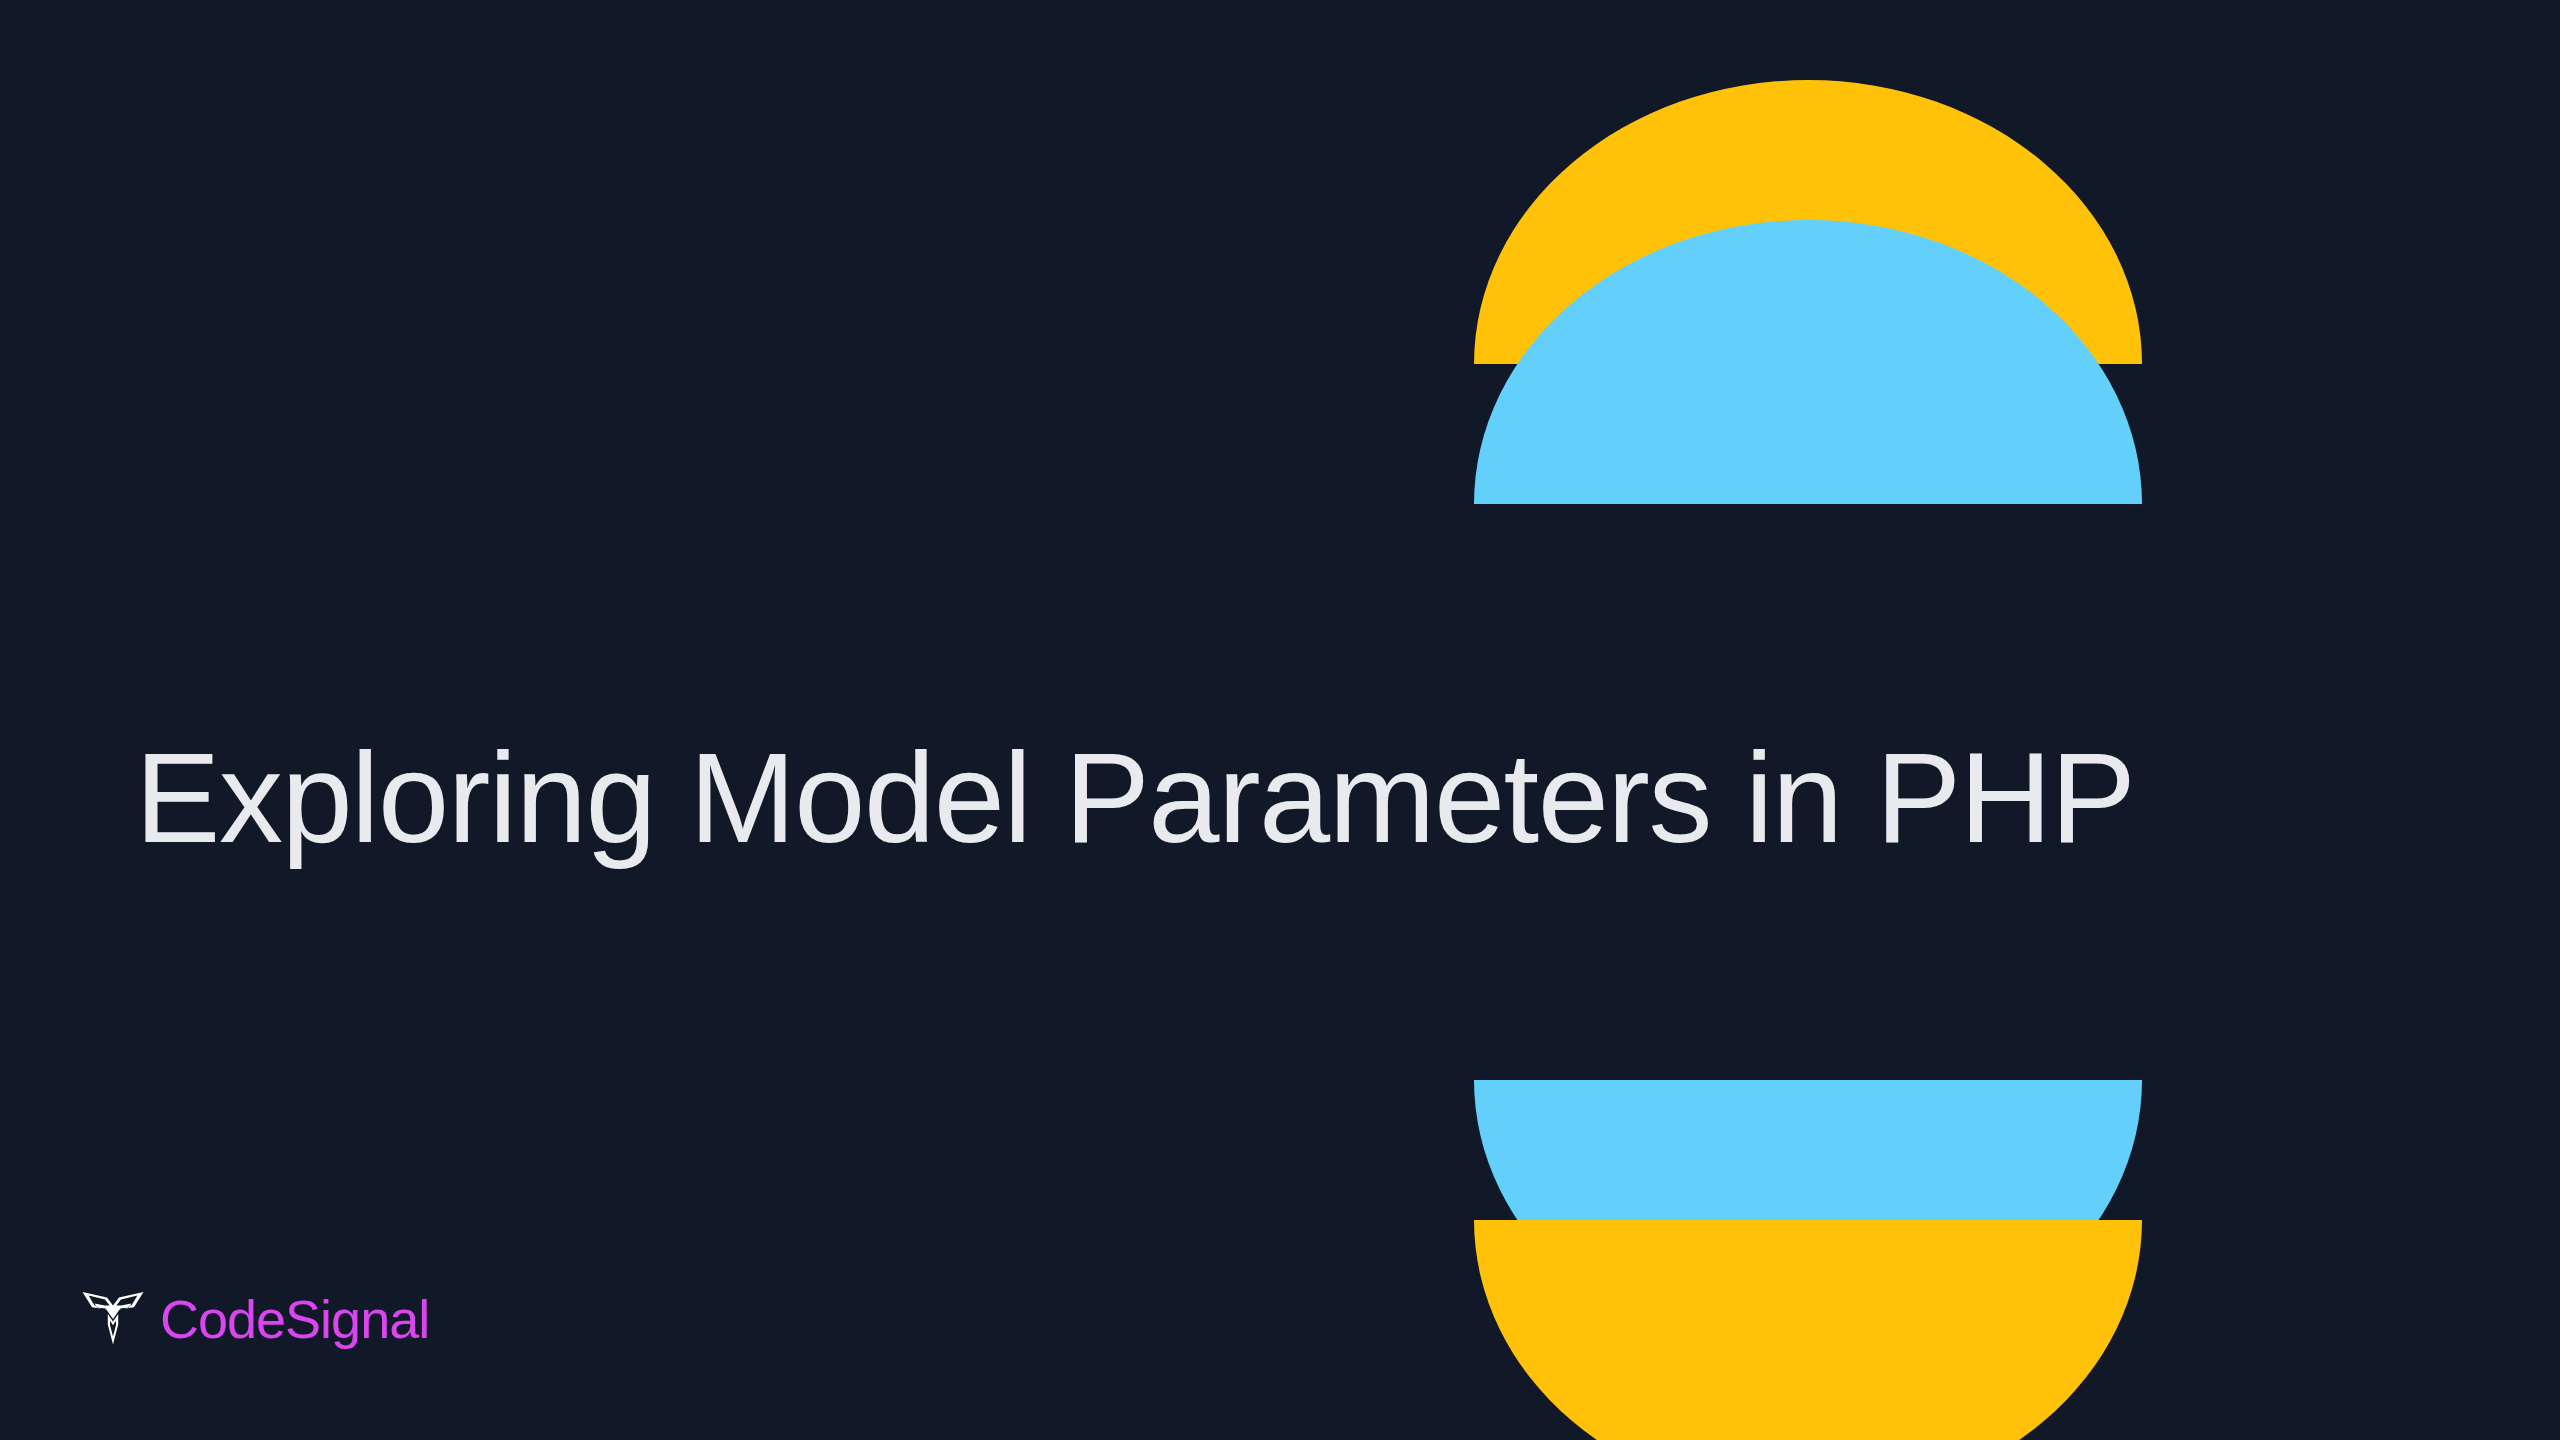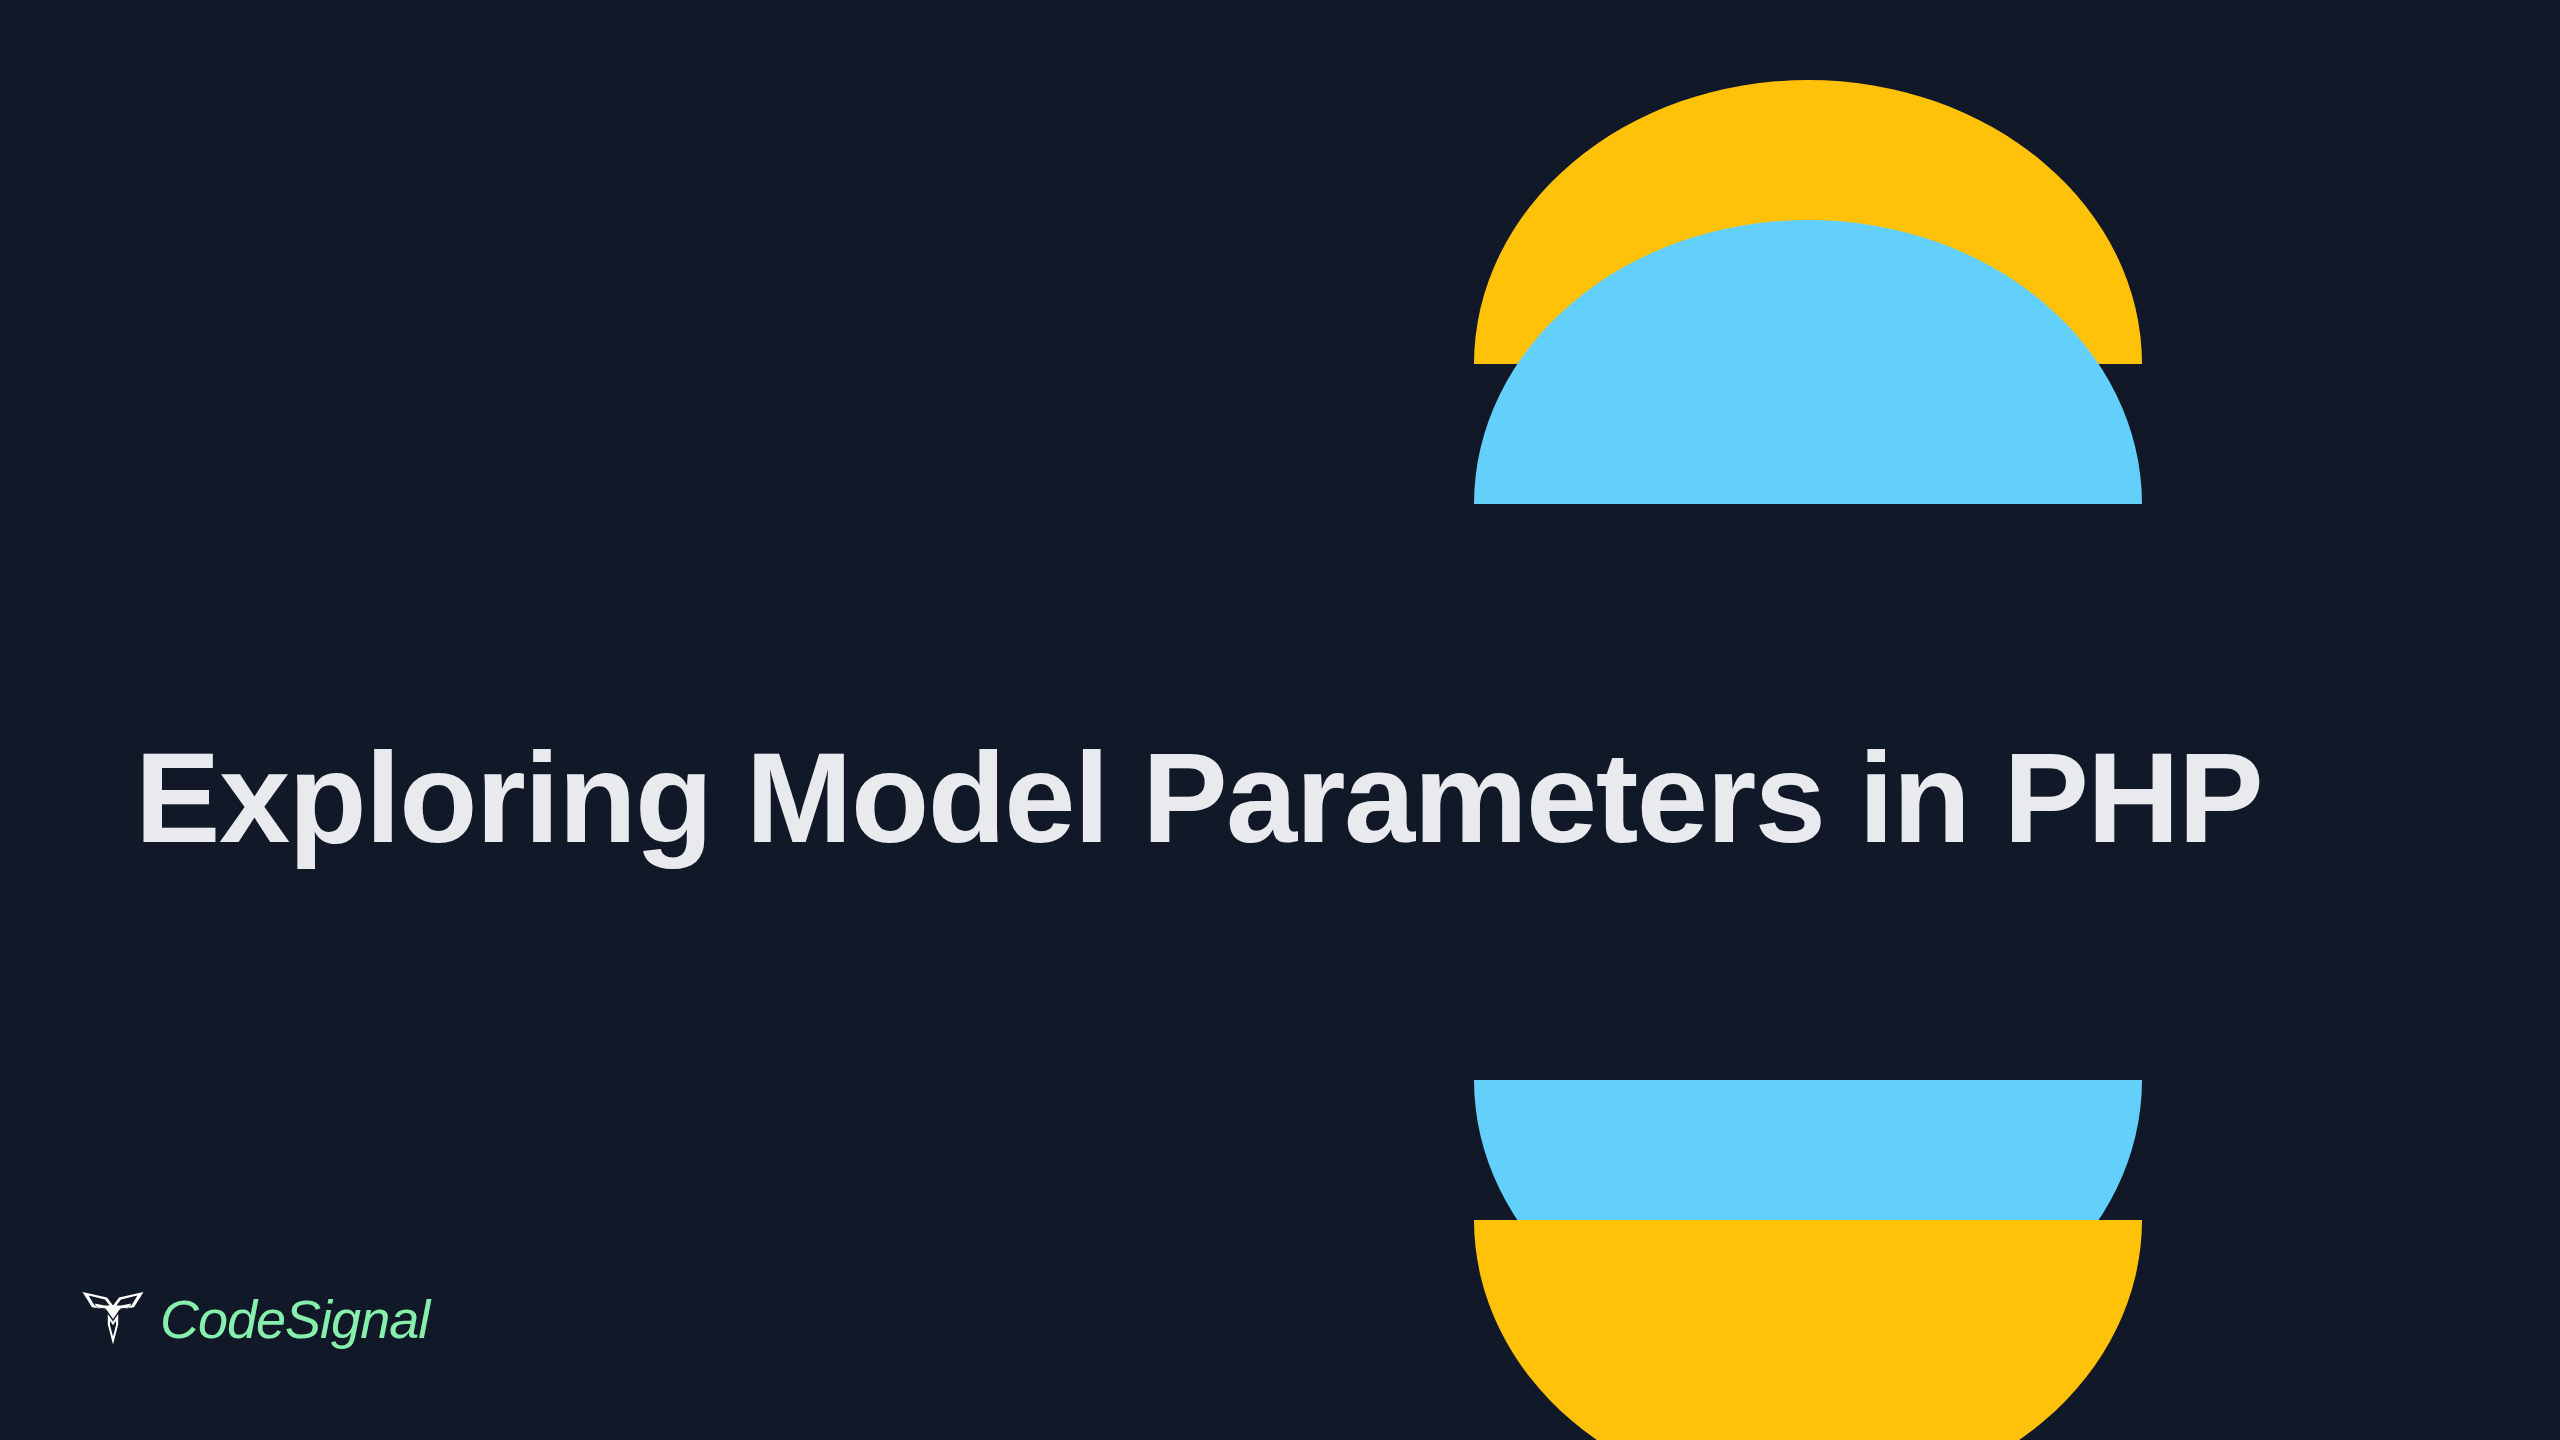--- a/index.html
+++ b/index.html
@@ -65,21 +65,21 @@
   .arc-bot-yellow  { top: 140px; }
 
   
   .headline {
     position: absolute;
     left: 135px;
     top: 638px;
     width: 2280px;
     font-size: 128px;
     line-height: 1.15;
-    font-weight: 700;
+    font-weight: 400;
     letter-spacing: -1.5px;
     color: #E8EAED;
     white-space: nowrap;
   }
 
   
   .brand {
     position: absolute;
     left: 82px;
     top: 1286px;
@@ -130,16 +130,16 @@
   <h1 class="headline" style="color: rgb(232, 234, 237);">Exploring Model Parameters in PHP</h1>
 
   <div class="brand">
     <svg class="brand-mark" viewBox="0 0 62 54" aria-hidden="true">
       <path fill="#ffffff" d="M0.5 1.0 L25.0 6.6 L31.0 14.6 L37.0 6.6 L61.5 1.0 L52.0 16.2 L37.6 18.6 L31.0 28.0 L24.4 18.6 L10.0 16.2 Z
                               M31.0 30.6 L36.2 22.9 L36.2 33.6 L31.0 53.5 L25.8 33.6 L25.8 22.9 Z"></path>
       <path fill="#111827" d="M6.6 4.6 L23.0 8.4 L27.6 14.4 L22.8 14.4 L12.6 12.6 L15.0 16.4 L24.0 17.6 L22.4 20.0 L12.2 14.0 Z"></path>
       <path fill="#111827" d="M55.4 4.6 L39.0 8.4 L34.4 14.4 L39.2 14.4 L49.4 12.6 L47.0 16.4 L38.0 17.6 L39.6 20.0 L49.8 14.0 Z"></path>
       <path fill="#111827" d="M31.0 34.2 L34.0 29.8 L34.0 34.0 L31.0 45.6 L28.0 34.0 L28.0 29.8 Z"></path>
     </svg>
-    <span class="brand-word" style="color: #86efac; font-style: italic;">CodeSignal</span>
+    <span class="brand-word" style="color: #d946ef;">CodeSignal</span>
   </div>
 
 </div>
 
 </body></html>

